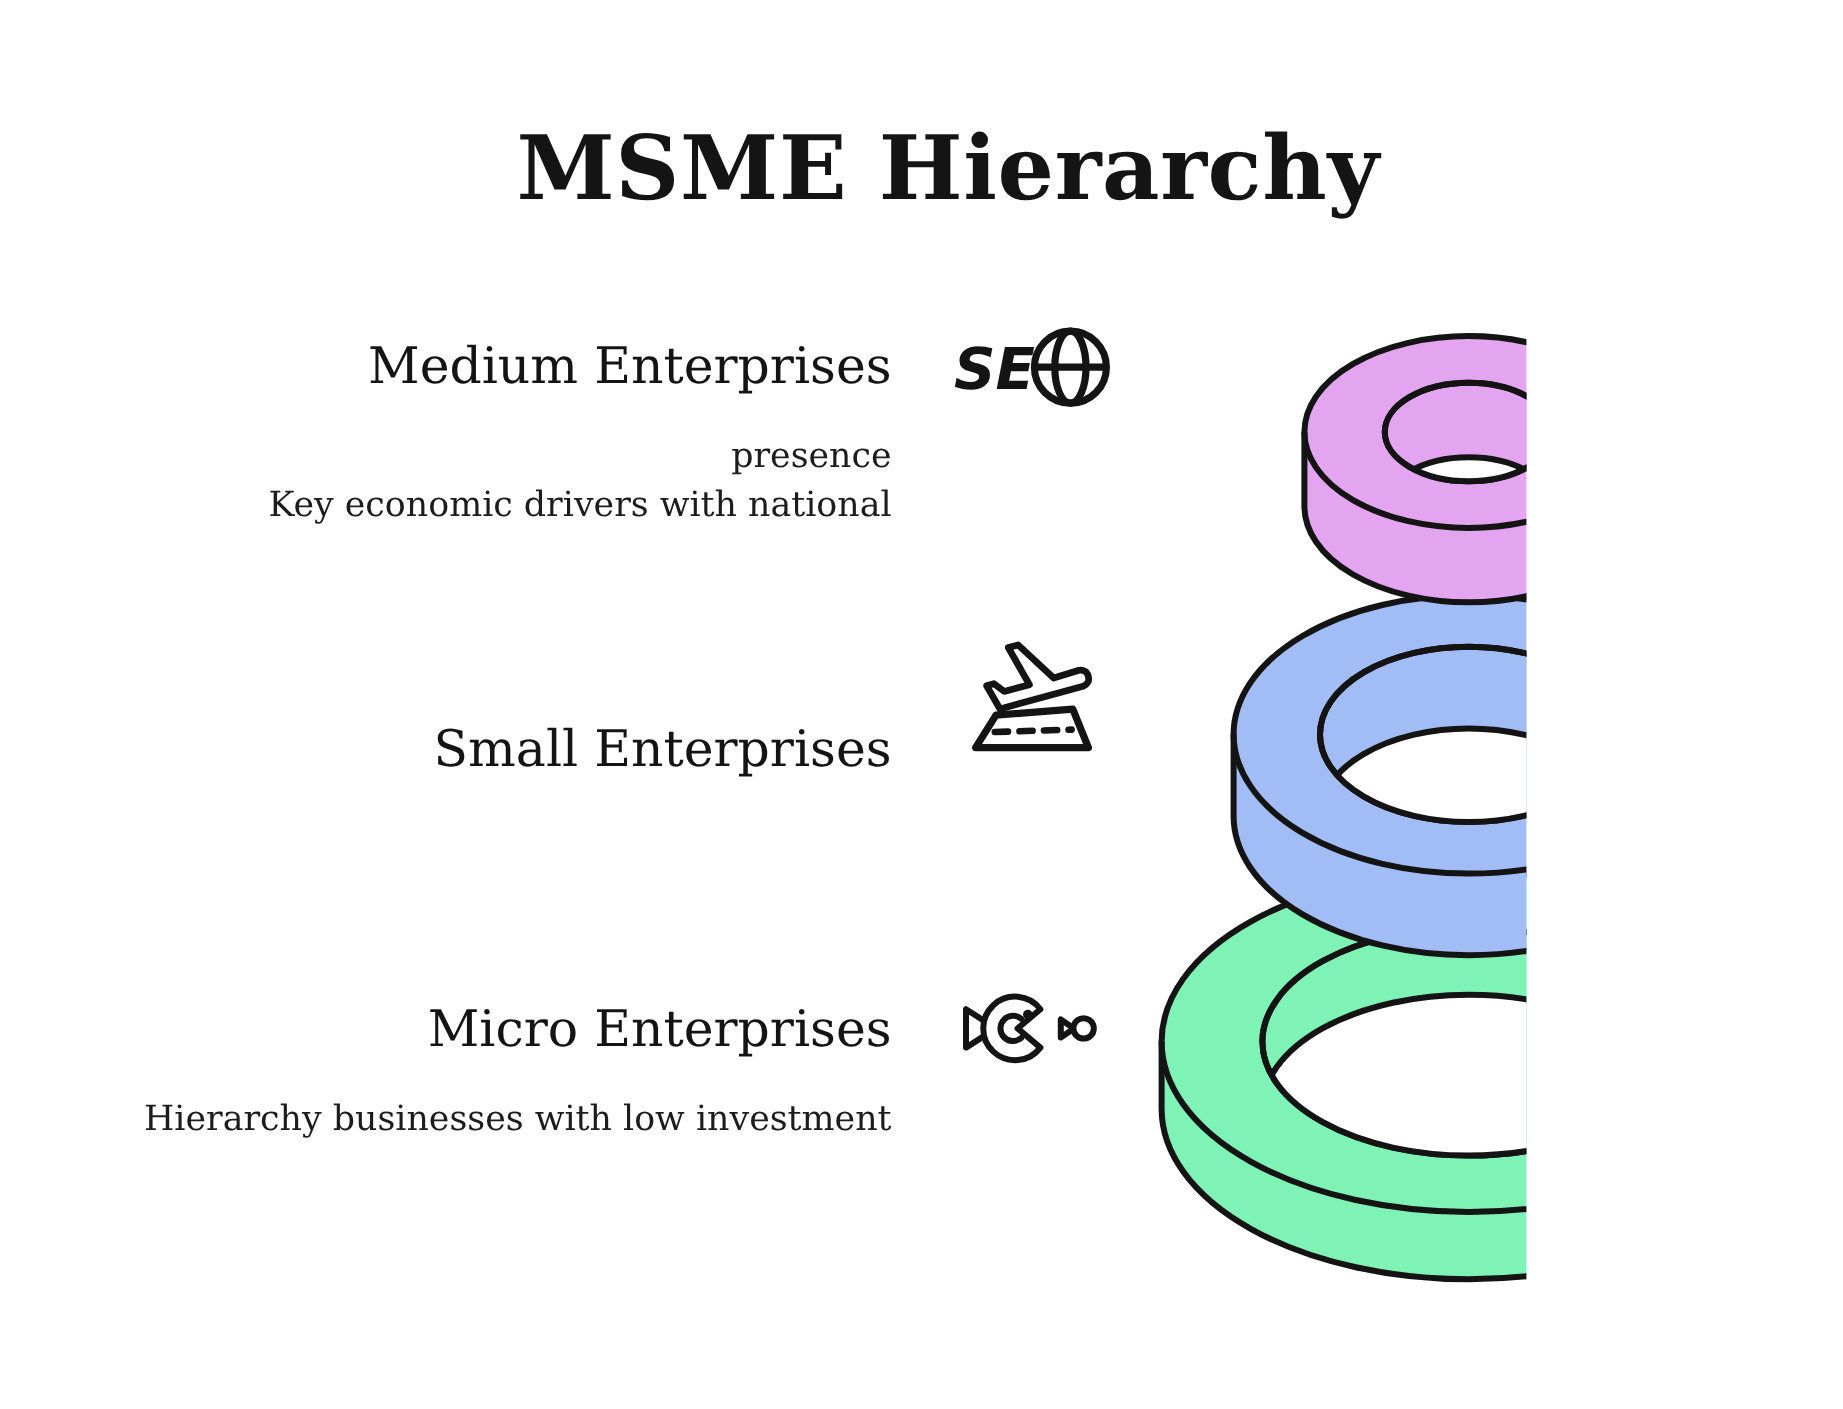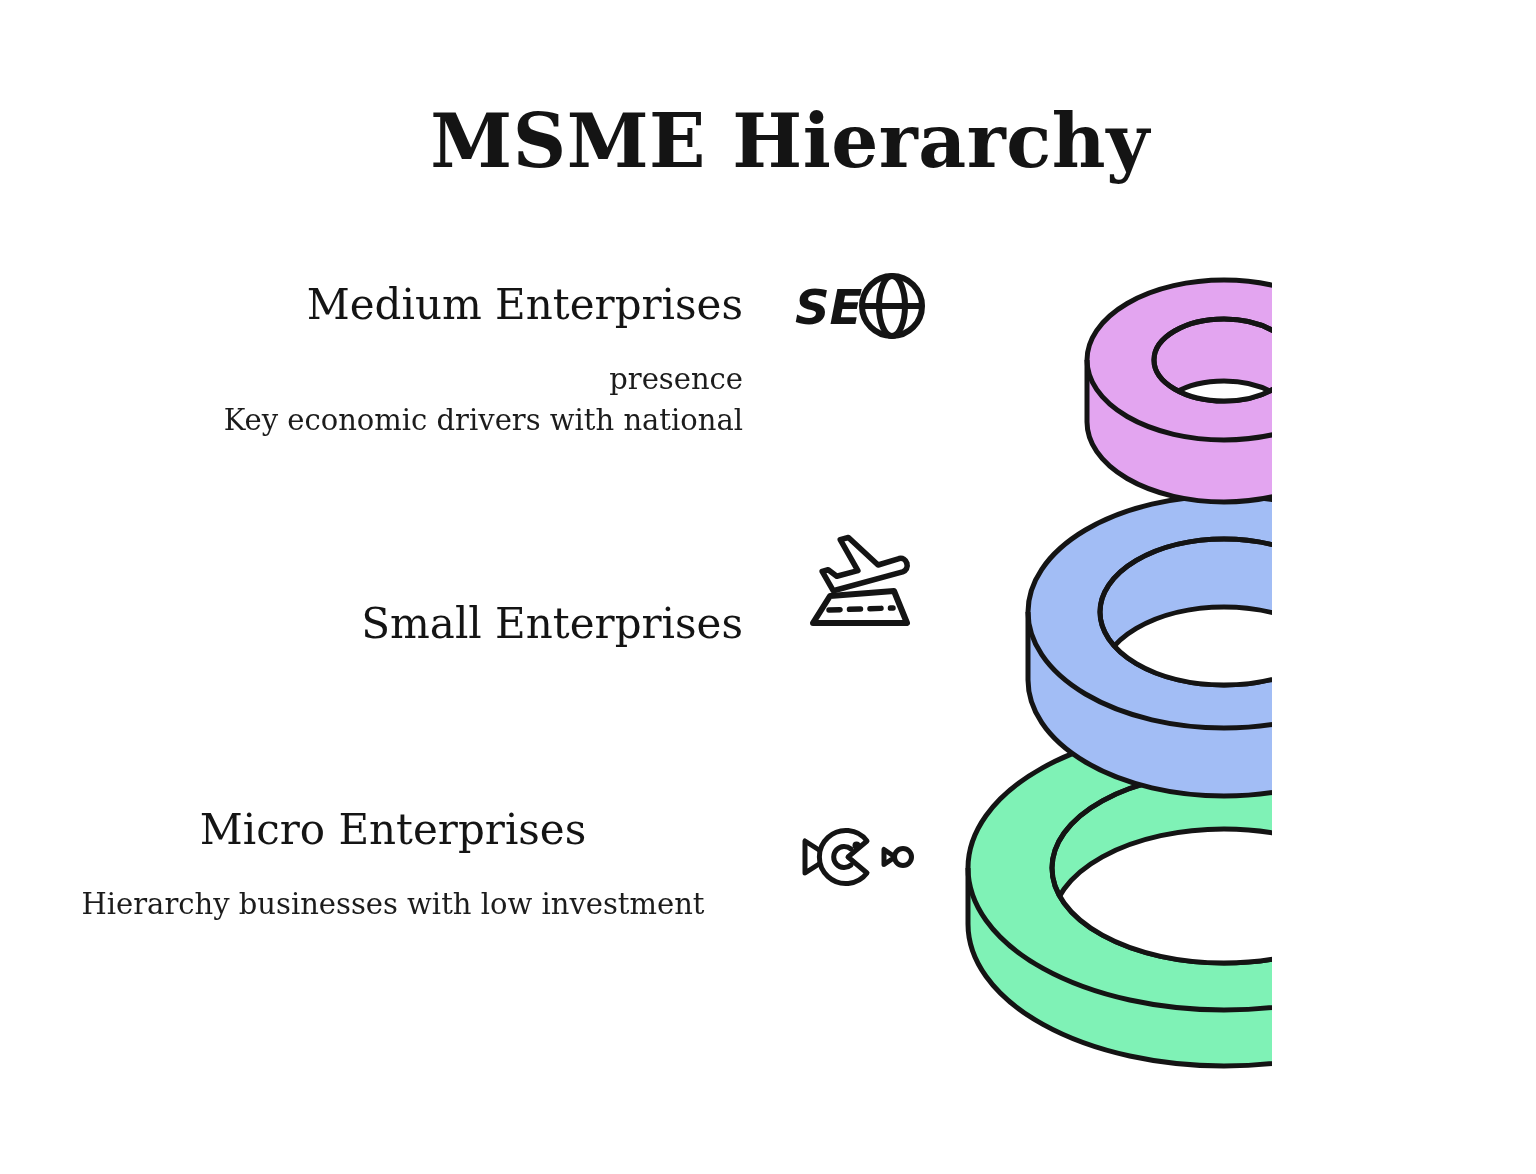--- a/index.html
+++ b/index.html
@@ -37,21 +37,21 @@
   }
   .sec-desc {
     margin: 32px 0 0 0;
     font-size: 29px;
     font-weight: 400;
     line-height: 1.42;
     color: #1c1c1c;
   }
   #section-medium { top: 283px; }
   #section-small  { top: 556px; margin-top: 46px; }
-  #section-micro  { top: 808px; text-align: center; }
+  #section-micro  { top: 836px; }
   .icon-box { position: absolute; font-style: italic; }
   #icon-seo   { left: 795px; top: 272px; }
   #icon-plane { left: 806px; top: 528px; }
   #icon-fish  { left: 796px; top: 820px; }
   #ring-stack { position: absolute; left: 0; top: 0; }
 </style>
 </head>
 <body>
 
 <div class="canvas">

